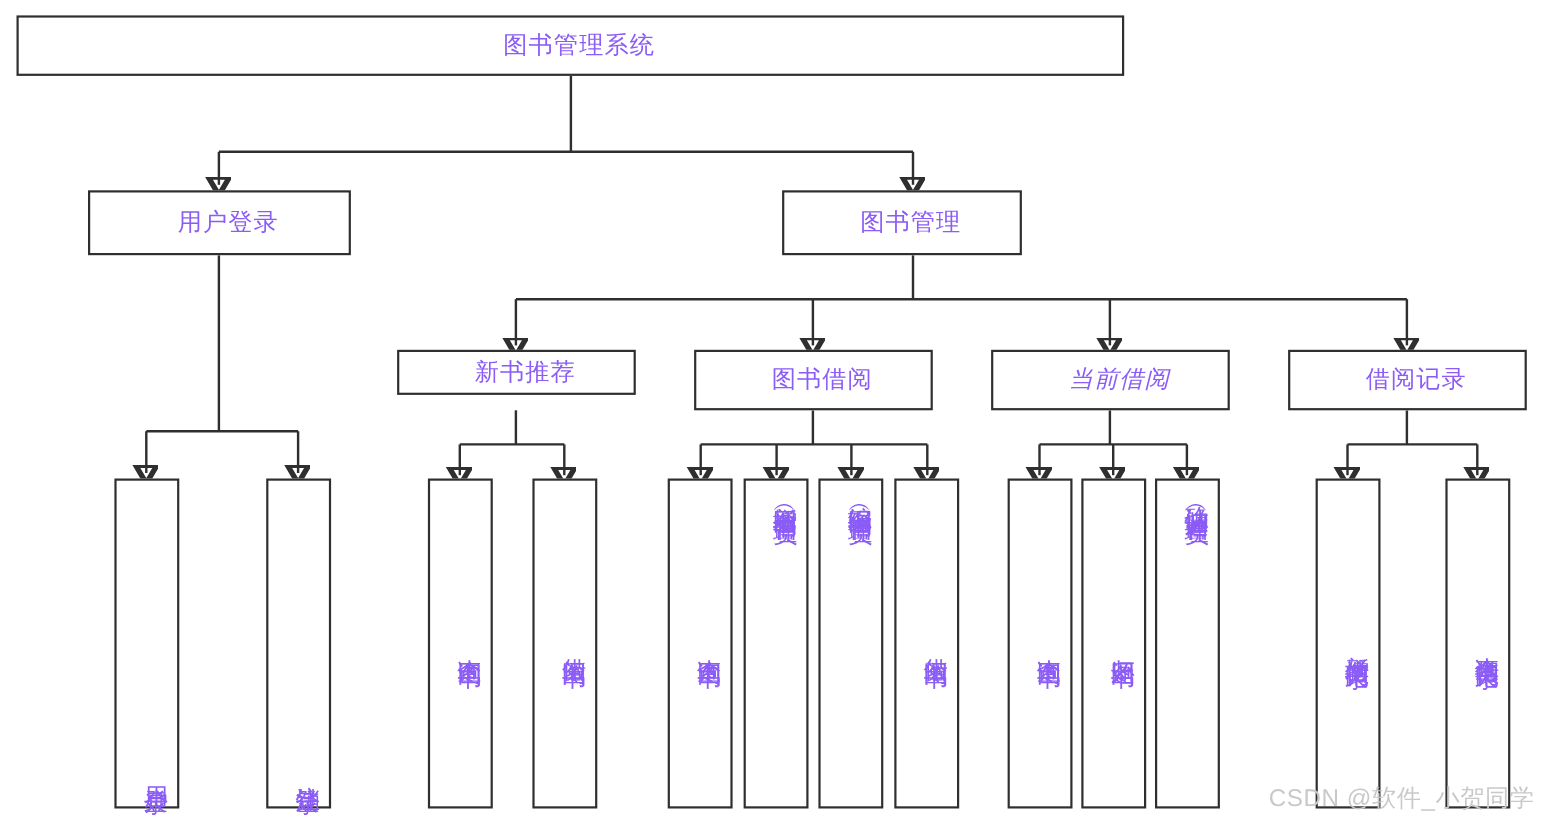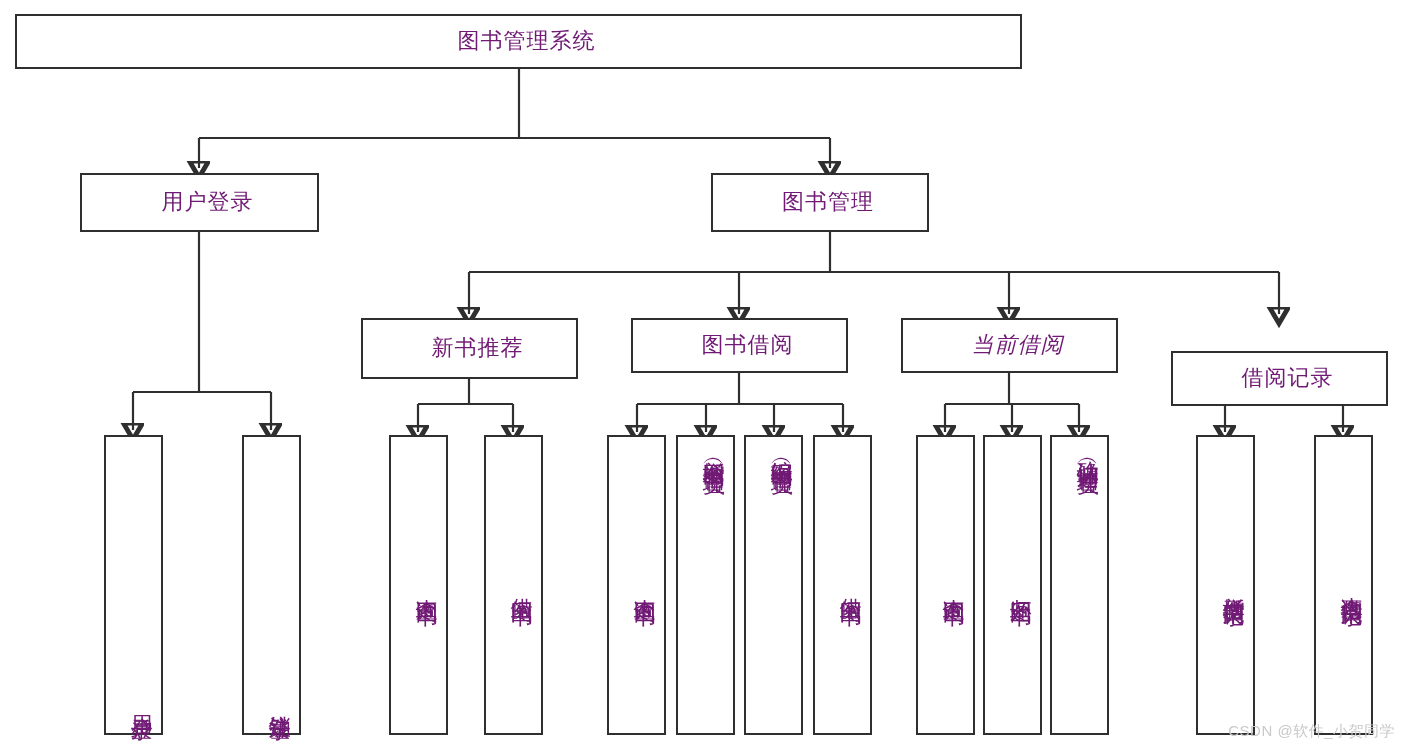--- a/index.html
+++ b/index.html
@@ -13,21 +13,21 @@
   #canvas{position:absolute;left:0;top:0;width:1405px;height:747px;}
 
   .node{
     position:absolute;
     box-sizing:border-box;
     border:2px solid #2f2f2f;
     background:#ffffff;
     display:flex;
     align-items:center;
     justify-content:center;
-    color:#701a75;
+    color:#8b5cf6;
     z-index:2;
     padding-left:16px;
   }
   .node .label{
     font-size:22px;
     line-height:1.1;
     white-space:nowrap;
     letter-spacing:1px;
   }
   
@@ -54,21 +54,21 @@
     padding-top:0;
   }
 
   svg#wires{position:absolute;left:0;top:0;width:1405px;height:747px;z-index:1;}
   svg#wires line, svg#wires path{stroke:#2f2f2f;stroke-width:2.2;fill:none;}
 
   #watermark{
     position:absolute;
     right:10px;
     bottom:6px;
-    font-size:15px;
+    font-size:22px;
     color:#c9c9c9;
     z-index:3;
     white-space:nowrap;
     letter-spacing:0.5px;
   }
 </style>
 </head>
 <body>
 
 <div id="canvas">
@@ -127,30 +127,30 @@
     <span class="label">图书管理系统</span>
   </div>
 
   <div class="node" style="left:80px;top:173px;width:239px;height:59px;">
     <span class="label">用户登录</span>
   </div>
   <div class="node" style="left:711px;top:173px;width:218px;height:59px;">
     <span class="label">图书管理</span>
   </div>
 
-  <div class="node" style="left:361px;top:318px;width:217px;height:61px;">
+  <div class="node" style="left:361px;top:318px;width:217px;height:41px;">
     <span class="label">新书推荐</span>
   </div>
   <div class="node" style="left:631px;top:318px;width:217px;height:55px;align-items:center;">
     <span class="label">图书借阅</span>
   </div>
   <div class="node" style="left:901px;top:318px;width:217px;height:55px;font-style:italic;">
     <span class="label">当前借阅</span>
   </div>
-  <div class="node" style="left:1171px;top:318px;width:217px;height:55px;margin-top:33px;">
+  <div class="node" style="left:1171px;top:318px;width:217px;height:55px;">
     <span class="label">借阅记录</span>
   </div>
 
   <div class="node vert bottom" style="left:104px;top:435px;width:59px;height:300px;">
     <span class="label">用户登录</span>
   </div>
   <div class="node vert bottom" style="left:242px;top:435px;width:59px;height:300px;">
     <span class="label">注销登录</span>
   </div>
 

